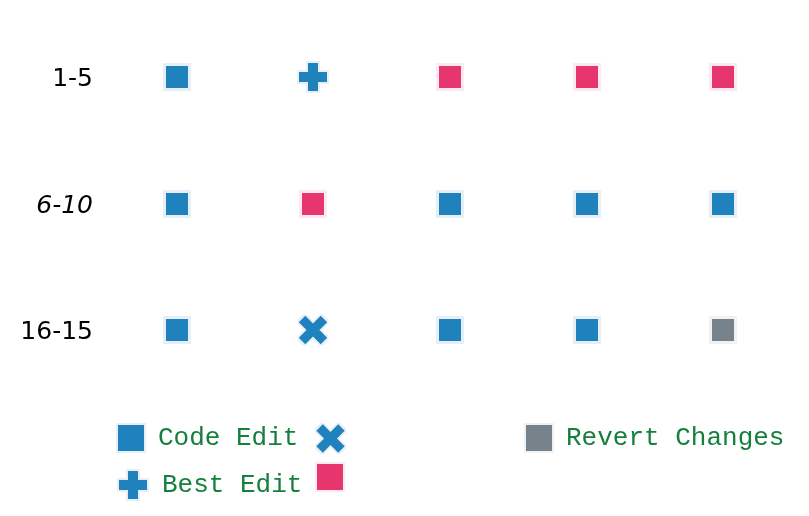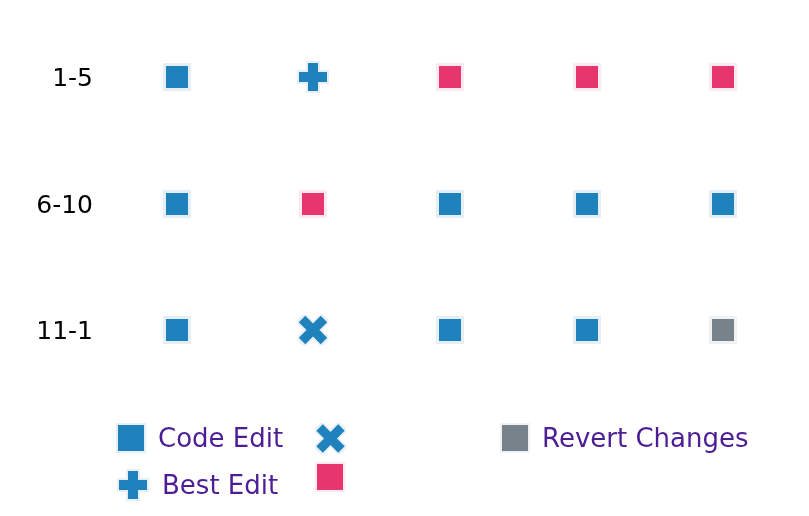--- a/index.html
+++ b/index.html
@@ -27,21 +27,21 @@
     border-style:solid;
   }
   .legend-cell{
     position:absolute;
     height:38px;
     display:flex;align-items:center;
     gap:12px;
     white-space:nowrap;
   }
   .legend-label{
-    font-size:26px;color:#4c1d95;
+    font-size:26px;color:#15803d;font-family:Liberation Mono, monospace;
   }
   svg{display:block;}
 </style>
 </head>
 <body>
 
 <div class="figure">
   <div id="plot">
       <div class="row-label" style="top: 60px;">1-5</div>
       <div class="marker-wrap" style="left: 177px; top: 77px;">
@@ -55,37 +55,37 @@
       </div>
       <div class="marker-wrap" style="left: 450px; top: 77px;">
         <div class="sq" style="width: 22px; height: 22px; border-width: 3px; background: rgb(231, 53, 110); border-color: rgb(252, 233, 241);"></div>
       </div>
       <div class="marker-wrap" style="left: 587px; top: 77px;">
         <div class="sq" style="width: 22px; height: 22px; border-width: 3px; background: rgb(231, 53, 110); border-color: rgb(252, 233, 241);"></div>
       </div>
       <div class="marker-wrap" style="left: 723px; top: 77px;">
         <div class="sq" style="width: 22px; height: 22px; border-width: 3px; background: rgb(231, 53, 110); border-color: rgb(252, 233, 241);"></div>
       </div>
-      <div class="row-label" style="top: 187px;">6-10</div>
+      <div class="row-label" style="top: 187px; font-style: italic;">6-10</div>
       <div class="marker-wrap" style="left: 177px; top: 204px;">
         <div class="sq" style="width: 22px; height: 22px; border-width: 3px; background: rgb(31, 130, 189); border-color: rgb(231, 239, 246);"></div>
       </div>
       <div class="marker-wrap" style="left: 313px; top: 204px;">
         <div class="sq" style="width: 22px; height: 22px; border-width: 3px; background: rgb(231, 53, 110); border-color: rgb(252, 233, 241);"></div>
       </div>
       <div class="marker-wrap" style="left: 450px; top: 204px;">
         <div class="sq" style="width: 22px; height: 22px; border-width: 3px; background: rgb(31, 130, 189); border-color: rgb(231, 239, 246);"></div>
       </div>
       <div class="marker-wrap" style="left: 587px; top: 204px;">
         <div class="sq" style="width: 22px; height: 22px; border-width: 3px; background: rgb(31, 130, 189); border-color: rgb(231, 239, 246);"></div>
       </div>
       <div class="marker-wrap" style="left: 723px; top: 204px;">
         <div class="sq" style="width: 22px; height: 22px; border-width: 3px; background: rgb(31, 130, 189); border-color: rgb(231, 239, 246);"></div>
       </div>
-      <div class="row-label" style="top: 313px;">11-1</div>
+      <div class="row-label" style="top: 313px;">16-15</div>
       <div class="marker-wrap" style="left: 177px; top: 330px;">
         <div class="sq" style="width: 22px; height: 22px; border-width: 3px; background: rgb(31, 130, 189); border-color: rgb(231, 239, 246);"></div>
       </div>
       <div class="marker-wrap" style="left: 313px; top: 330px;">
         <svg width="31" height="31" viewBox="0 0 34 34">
           <path d="M3 3 L31 31 M31 3 L3 31" stroke="#e7eff6" stroke-width="14" fill="none"></path>
           <path d="M5 5 L29 29 M29 5 L5 29" stroke="#1f82bd" stroke-width="10" fill="none"></path>
         </svg>
       </div>
       <div class="marker-wrap" style="left: 450px; top: 330px;">
@@ -102,21 +102,21 @@
       <div class="legend-cell" style="left: 116px; top: 419px;">
         <div class="sq" style="width: 26px; height: 26px; border-width: 2px; background: rgb(31, 130, 189); border-color: rgb(231, 239, 246);"></div>
         <span class="legend-label">Code Edit</span>
       </div>
       <div class="legend-cell" style="left: 315px; top: 419px;">
         <svg width="31" height="31" viewBox="0 0 34 34">
           <path d="M3 3 L31 31 M31 3 L3 31" stroke="#e7eff6" stroke-width="14" fill="none"></path>
           <path d="M5 5 L29 29 M29 5 L5 29" stroke="#1f82bd" stroke-width="10" fill="none"></path>
         </svg>
       </div>
-      <div class="legend-cell" style="left: 500px; top: 419px;">
+      <div class="legend-cell" style="left: 524px; top: 419px;">
         <div class="sq" style="width: 26px; height: 26px; border-width: 2px; background: rgb(120, 130, 139); border-color: rgb(240, 241, 243);"></div>
         <span class="legend-label">Revert Changes</span>
       </div>
       <div class="legend-cell" style="left: 116px; top: 458px; margin-top: 8px;">
         <svg width="34" height="34" viewBox="0 0 34 34">
           <path d="M17 1 V33 M1 17 H33" stroke="#e7eff6" stroke-width="14" fill="none"></path>
           <path d="M17 3 V31 M3 17 H31" stroke="#1f82bd" stroke-width="10" fill="none"></path>
         </svg>
         <span class="legend-label">Best Edit</span>
       </div>

